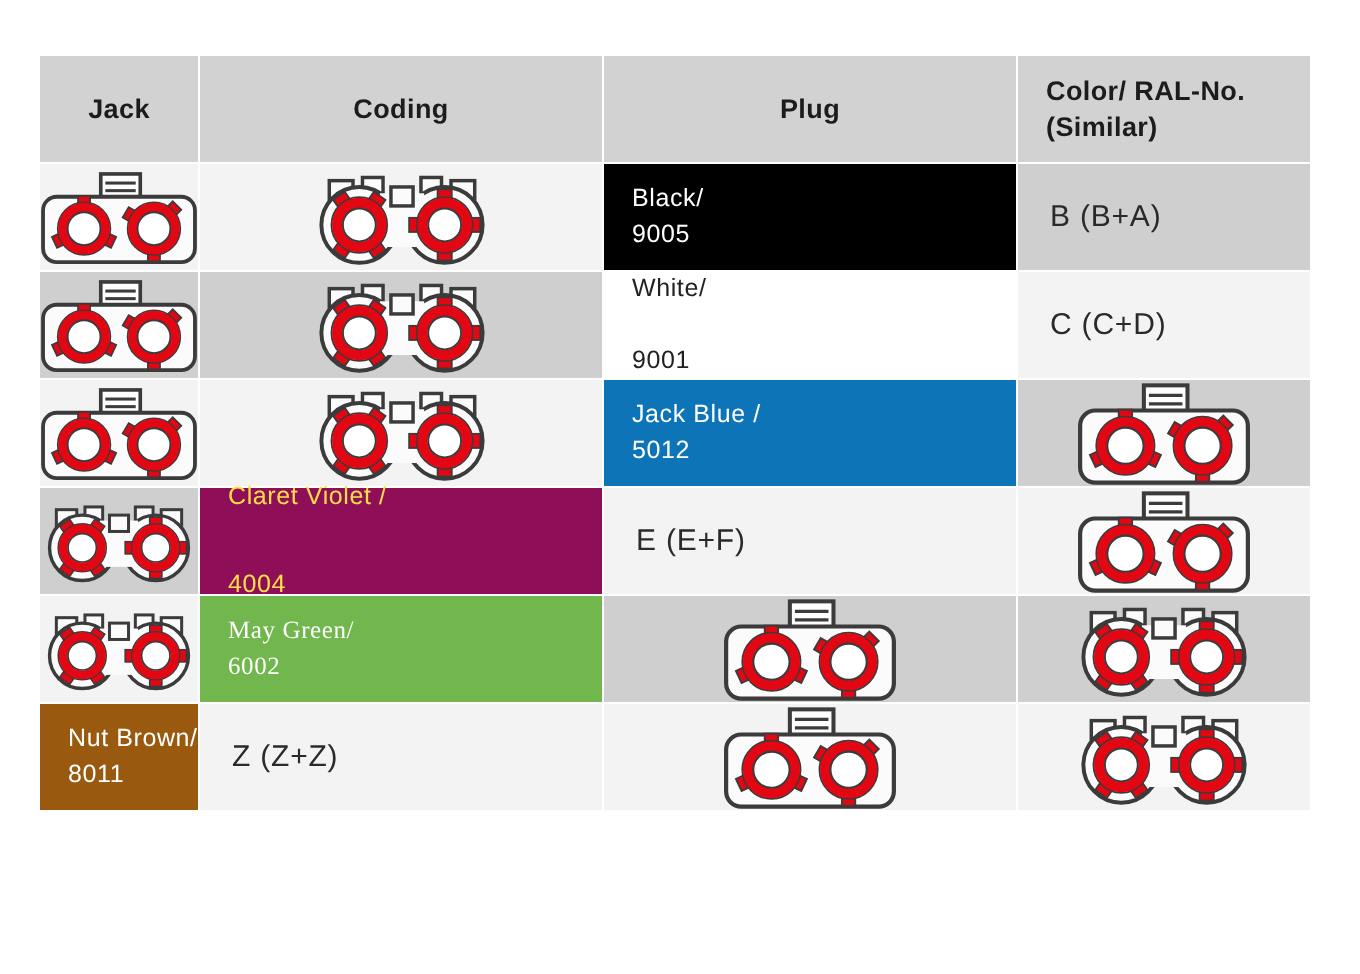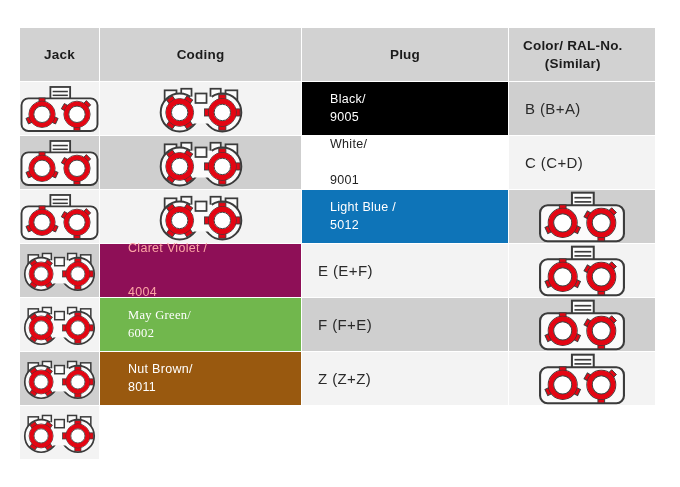--- a/index.html
+++ b/index.html
@@ -31,37 +31,37 @@
     font-weight:bold;
     font-size:13.5px;
     color:#1c1c1c;
     justify-content:center;
     letter-spacing:.2px;
   }
   .th.th-color{
     justify-content:flex-start;
     padding-left:14px;
     line-height:1.3;
-    text-align:center;
+    text-align:left;
   }
   
   .row-light{background:#f3f3f3;}
   .row-dark{background:#cfcfcf;}
   .coding-cell{
     padding-left:16px;
     font-size:15px;
     color:#2a2a2a;
     letter-spacing:.4px;
   }
   .icon-cell{justify-content:center;}
   .swatch-cell{
     flex-direction:column;
     align-items:flex-start;
     justify-content:center;
-    padding-left:28px;
+    padding-left:14px;
     font-size:12.5px;
     font-weight:500;
     line-height:1.4;
     letter-spacing:.3px;
   }
   svg.connector{display:block;}
 </style>
 </head>
 <body>
 
@@ -210,35 +210,35 @@
       <svg class="connector" width="88" height="52">
         <use href="#sym-jack"></use>
       </svg>
     </div>
   <div class="cell icon-cell row-light">
       <svg class="connector" width="92" height="49">
         <use href="#sym-plug"></use>
       </svg>
     </div>
   <div class="cell swatch-cell" style="background: rgb(14, 116, 184); color: rgb(255, 255, 255);">
-      <span>Light Blue /</span>
+      <span>Jack Blue /</span>
       <span>5012</span>
     </div>
 
   <div class="cell icon-cell row-dark">
       <svg class="connector" width="88" height="52">
         <use href="#sym-jack"></use>
       </svg>
     </div>
   <div class="cell icon-cell row-dark">
       <svg class="connector" width="92" height="49">
         <use href="#sym-plug"></use>
       </svg>
     </div>
-  <div class="cell swatch-cell" style="background: rgb(142, 15, 87); color: #fca5a5; gap: 26px;">
+  <div class="cell swatch-cell" style="background: rgb(142, 15, 87); color: #fde047; gap: 26px;">
       <span>Claret Violet /</span>
       <span>4004</span>
     </div>
 
   <div class="cell coding-cell row-light">
       <span>E (E+F)</span>
     </div>
   <div class="cell icon-cell row-light">
       <svg class="connector" width="88" height="52">
         <use href="#sym-jack"></use>
@@ -247,23 +247,20 @@
   <div class="cell icon-cell row-light">
       <svg class="connector" width="92" height="49">
         <use href="#sym-plug"></use>
       </svg>
     </div>
   <div class="cell swatch-cell" style="background: rgb(113, 183, 77); color: rgb(255, 255, 255); font-family: Liberation Serif, serif;">
       <span>May Green/</span>
       <span>6002</span>
     </div>
 
-  <div class="cell coding-cell row-dark">
-      <span>F (F+E)</span>
-    </div>
   <div class="cell icon-cell row-dark">
       <svg class="connector" width="88" height="52">
         <use href="#sym-jack"></use>
       </svg>
     </div>
   <div class="cell icon-cell row-dark">
       <svg class="connector" width="92" height="49">
         <use href="#sym-plug"></use>
       </svg>
     </div>

